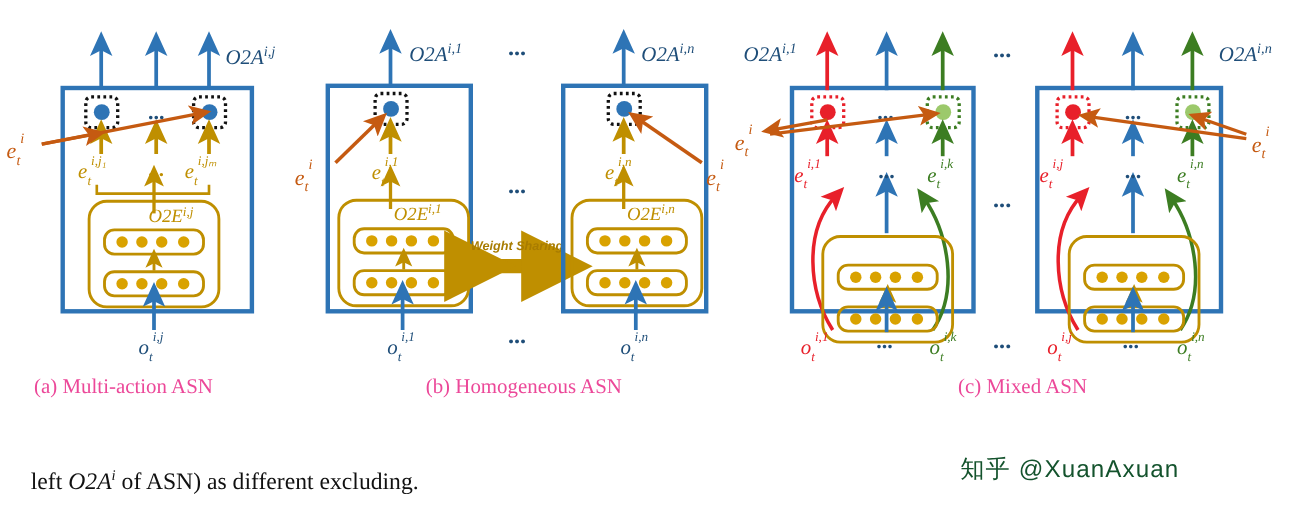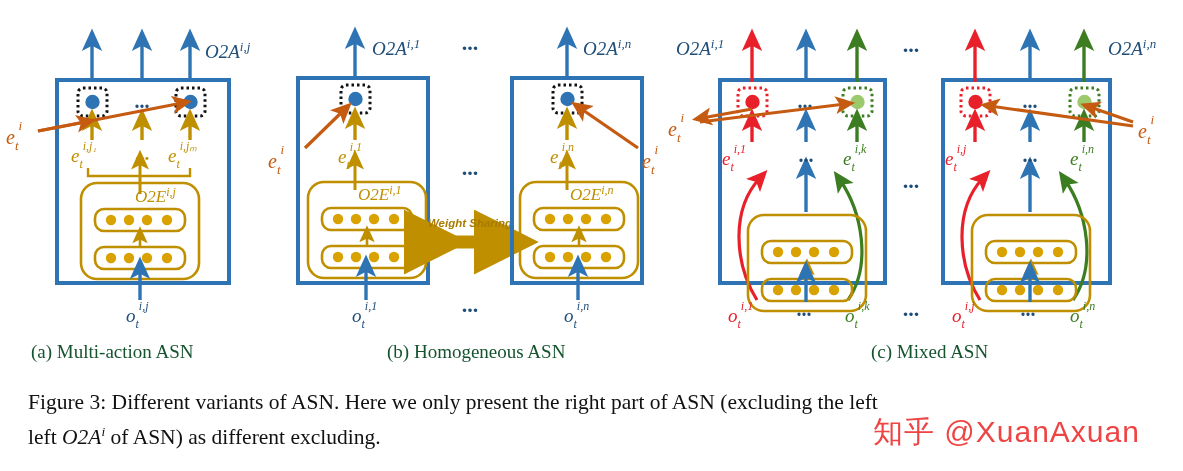--- a/index.html
+++ b/index.html
@@ -5,32 +5,32 @@
   html, body { margin:0; padding:0; background:#ffffff; }
   body {
     width:1183px; height:471px;
     font-family:"Liberation Serif", serif;
     position:relative; overflow:hidden;
   }
   #figure { position:absolute; left:0; top:0; width:1183px; height:471px; }
   .cap {
     position:absolute;
     font-family:"Liberation Serif", serif;
-    font-size:19px; color:#14532d; white-space:nowrap;
+    font-size:19px; color:#ec4899; white-space:nowrap;
   }
   #caption-block {
     position:absolute; left:28px; top:388px; width:1140px;
     font-family:"Liberation Serif", serif;
     font-size:21.5px; line-height:29px; color:#111111;
   }
   #caption-block i { font-family:"Liberation Serif", serif; font-style:italic; }
   .wm {
     position:absolute; left:873px; top:412px;
     font-family:"Liberation Sans", sans-serif;
-    font-size:30px; color:#ef4444; letter-spacing:1px;
+    font-size:22px; color:#14532d; letter-spacing:1px;
     white-space:nowrap; pointer-events:none;
   }
   sup, sub { font-size:62%; }
 </style>
 </head>
 <body>
 
 <svg id="figure" viewBox="0 0 1183 471">
   <defs>
     <marker id="ahBlue" markerWidth="7" markerHeight="7" refX="3.2" refY="3.4" orient="auto">
@@ -312,17 +312,17 @@
       <tspan>o</tspan><tspan dy="6" font-size="12">t</tspan><tspan dy="-18" font-size="12">i,n</tspan>
     </text>
   </g>
 </svg>
 
 <div class="cap" style="left:31px; top:341px;">(a) Multi-action ASN</div>
 <div class="cap" style="left:354px; top:341px;margin-left:33px;">(b) Homogeneous ASN</div>
 <div class="cap" style="left:835px; top:341px;margin-left:36px;">(c) Mixed ASN</div>
 
 <div id="caption-block">
-  <span>Figure 3: Different variants of ASN. Here we only present the right part of ASN (excluding the left</span><br>
+  <br>
   <span>left </span><i>O2A</i><sup style="font-style:italic;">i</sup><span> of ASN) as different excluding.</span>
 </div>
 
 <div class="wm">知乎 @XuanAxuan</div>
 
 </body></html>

